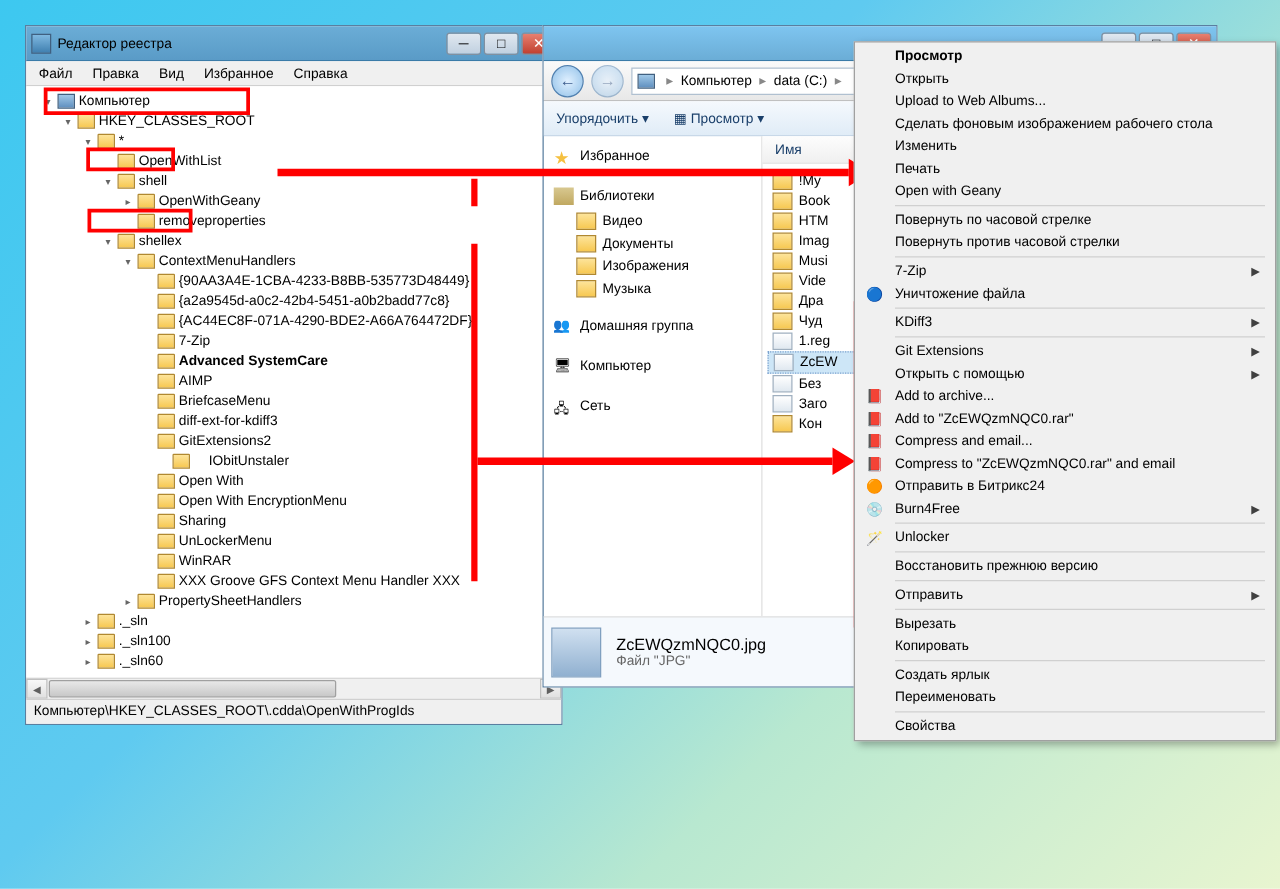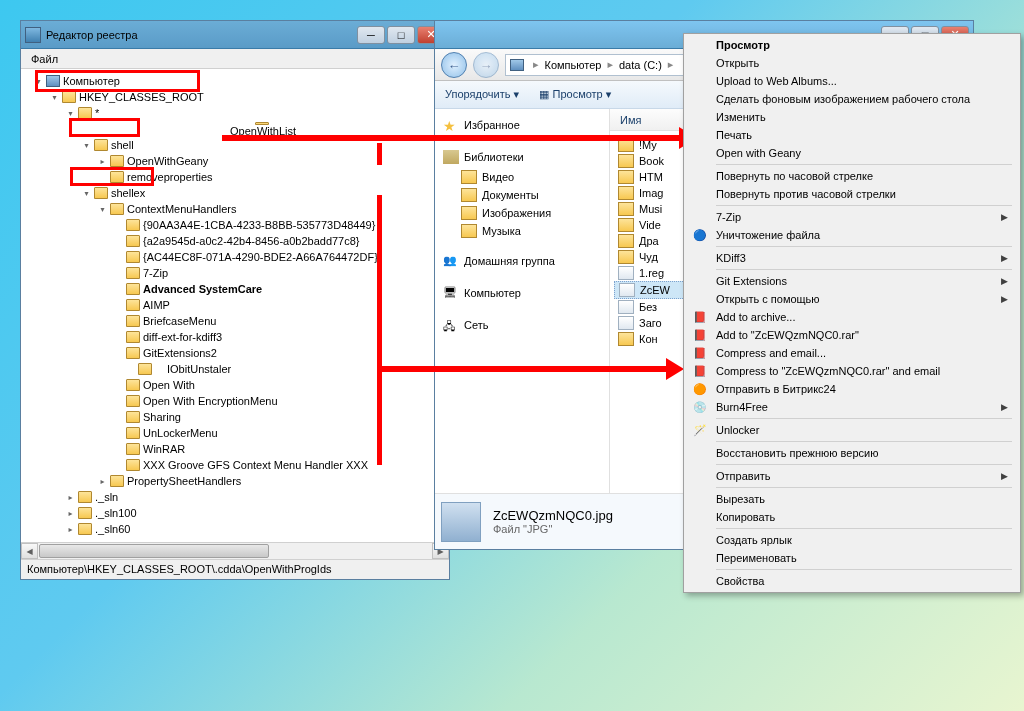--- a/index.html
+++ b/index.html
@@ -9,21 +9,21 @@
   .titlebar { height: 28px; background: linear-gradient(#6badd6, #5a9bc7); display: flex; align-items: center; color: #000; padding: 0 4px; border-bottom: 1px solid #3a7ba8; }
   .titlebar.active { background: linear-gradient(#7ec5f0, #6badd6); }
   .title-icon { width: 16px; height: 16px; margin-right: 5px; background: linear-gradient(#7fb8e0, #4080b0); border: 1px solid #406080; }
   .title-text { flex: 1; }
   .title-buttons { display: flex; gap: 2px; }
   .title-btn { width: 28px; height: 18px; background: linear-gradient(#e0e8f0, #c0d0e0); border: 1px solid #8090a0; border-radius: 3px; display: flex; align-items: center; justify-content: center; cursor: pointer; }
   .title-btn.close { background: linear-gradient(#e88070, #c04030); }
 
   
   .regedit { position: absolute; left: 20px; top: 20px; width: 430px; height: 560px; background: #fff; border: 1px solid #5a7fa0; display: flex; flex-direction: column; }
-  .menubar { height: 20px; background: #f0f0f0; display: flex; padding: 2px 4px; gap: 4px; border-bottom: 1px solid #d0d0d0; flex-direction: column; }
+  .menubar { height: 20px; background: #f0f0f0; display: flex; padding: 2px 4px; gap: 4px; border-bottom: 1px solid #d0d0d0; }
   .menubar span { padding: 2px 6px; cursor: pointer; }
   .tree { flex: 1; overflow: auto; padding: 4px; background: #fff; position: relative; }
   .tree-item { display: flex; align-items: center; height: 16px; white-space: nowrap; cursor: pointer; }
   .expander { width: 11px; height: 11px; margin-right: 2px; display: inline-flex; align-items: center; justify-content: center; color: #666; font-size: 8px; }
   .tree-icon { width: 14px; height: 12px; margin-right: 3px; display: inline-block; }
   .tree-icon.computer { background: linear-gradient(#a0c8e8, #6090c0); border: 1px solid #406080; }
   .tree-icon.folder { background: linear-gradient(#fde49a, #f7c851); border: 1px solid #b08830; border-radius: 1px 1px 0 0; }
   .statusbar { height: 20px; background: #f0f0f0; border-top: 1px solid #d0d0d0; padding: 3px 6px; }
 
   .redbox { border: 3px solid red; position: absolute; pointer-events: none; z-index: 5; }
@@ -100,21 +100,21 @@
       <div class="tree-item" style="padding-left: 24px;">
         <span class="expander">▾</span>
         <span class="tree-icon folder"></span>
         <span>HKEY_CLASSES_ROOT</span>
       </div>
       <div class="tree-item" style="padding-left: 40px;">
         <span class="expander">▾</span>
         <span class="tree-icon folder"></span>
         <span>*</span>
       </div>
-      <div class="tree-item" style="padding-left: 56px; flex-direction: column;">
+      <div class="tree-item" style="padding-left: 56px;">
         <span class="expander"></span>
         <span class="tree-icon folder"></span>
         <span>OpenWithList</span>
       </div>
       <div class="tree-item" style="padding-left: 56px;">
         <span class="expander">▾</span>
         <span class="tree-icon folder"></span>
         <span>shell</span>
       </div>
       <div class="tree-item" style="padding-left: 72px;">
@@ -138,21 +138,21 @@
         <span>ContextMenuHandlers</span>
       </div>
       <div class="tree-item" style="padding-left: 88px;">
         <span class="expander"></span>
         <span class="tree-icon folder"></span>
         <span>{90AA3A4E-1CBA-4233-B8BB-535773D48449}</span>
       </div>
       <div class="tree-item" style="padding-left: 88px;">
         <span class="expander"></span>
         <span class="tree-icon folder"></span>
-        <span>{a2a9545d-a0c2-42b4-8456-a0b2badd77c8}</span>
+        <span>{a2a9545d-a0c2-42b4-5451-a0b2badd77c8}</span>
       </div>
       <div class="tree-item" style="padding-left: 88px;">
         <span class="expander"></span>
         <span class="tree-icon folder"></span>
         <span>{AC44EC8F-071A-4290-BDE2-A66A764472DF}</span>
       </div>
       <div class="tree-item" style="padding-left: 88px;">
         <span class="expander"></span>
         <span class="tree-icon folder"></span>
         <span>7-Zip</span>

